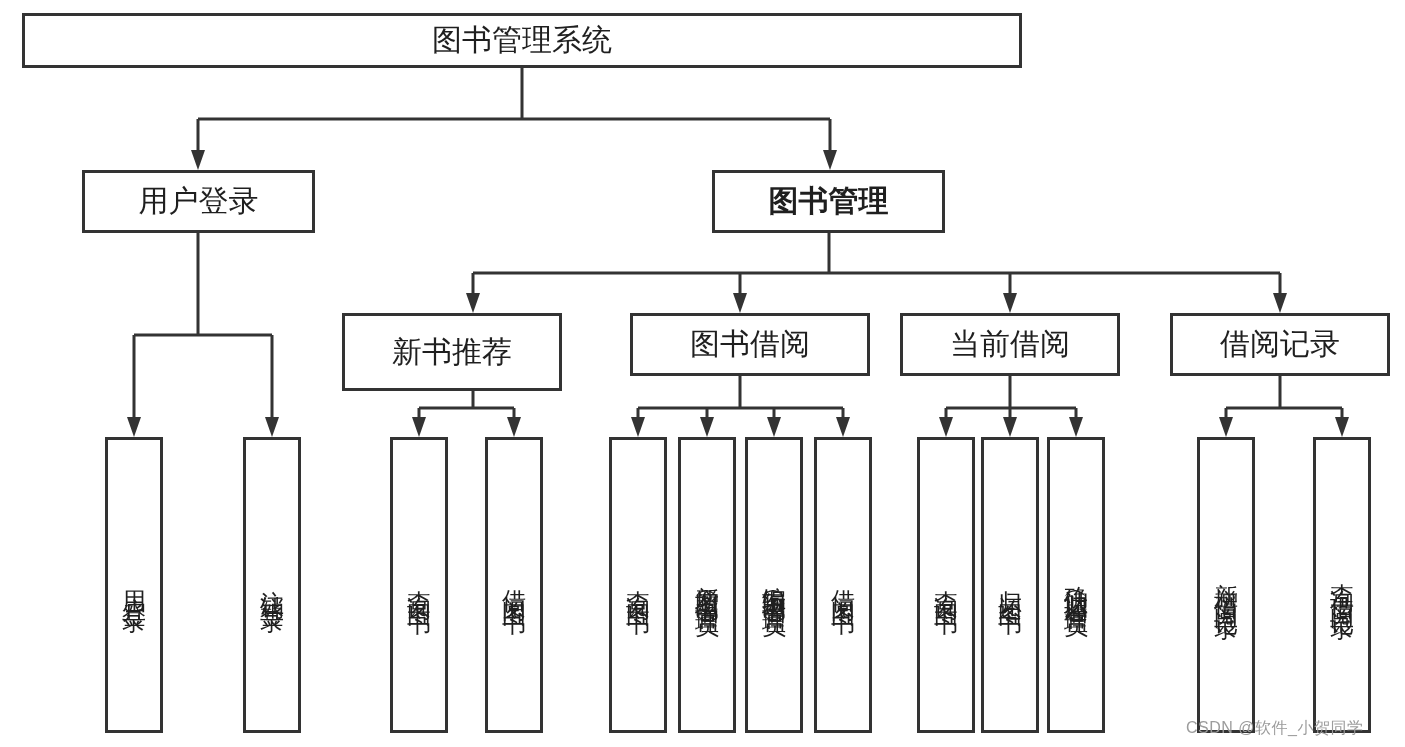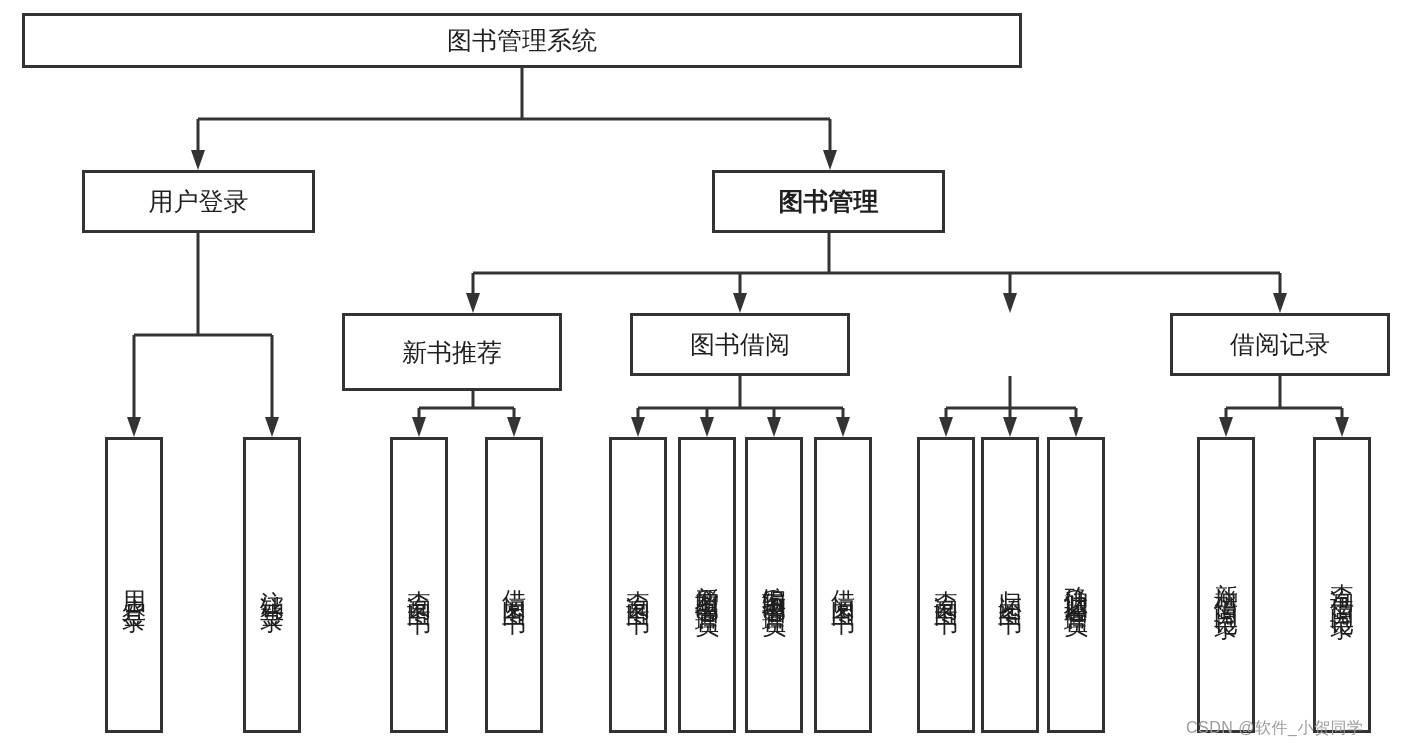--- a/index.html
+++ b/index.html
@@ -19,21 +19,21 @@
   #connectors{position:absolute;left:0;top:0;z-index:1;}
   #connectors path{stroke:var(--line);stroke-width:3;fill:none;}
   #connectors polygon{fill:var(--line);stroke:none;}
   .hbox{
     position:absolute;
     box-sizing:border-box;
     border:3px solid var(--line);
     background:var(--boxbg);
     color:var(--text);
     display:flex;align-items:center;justify-content:center;
-    font-size:25px;
+    font-size:30px;
     z-index:2;
     white-space:nowrap;
   }
   .vbox{
     position:absolute;
     box-sizing:border-box;
     border:3px solid var(--line);
     background:var(--boxbg);
     color:var(--text);
     display:flex;align-items:center;justify-content:center;
@@ -104,21 +104,22 @@
       <polygon points="1335,417 1349,417 1342,437"></polygon>
     </g>
   </svg>
 
   <div class="hbox" style="left:22px;top:13px;width:1000px;height:55px;">图书管理系统</div>
 
   <div class="hbox" style="left:82px;top:170px;width:233px;height:63px;">用户登录</div>
   <div class="hbox" style="left:712px;top:170px;width:233px;height:63px;font-weight:bold;">图书管理</div>
 
   <div class="hbox" style="left:342px;top:313px;width:220px;height:78px;">新书推荐</div>
-  <div class="hbox" style="left:630px;top:313px;width:220px;height:63px;">图书借阅</div>
+  <div class="hbox" style="left:630px;top:313px;width:240px;height:63px;">图书借阅</div>
+  <div class="hbox" style="left:900px;top:313px;width:220px;height:63px;">当前借阅</div>
   <div class="hbox" style="left:1170px;top:313px;width:220px;height:63px;">借阅记录</div>
 
   <div class="vbox" style="left:105px;top:437px;width:58px;height:296px;">
     <span>用户登录</span>
     </div>
   <div class="vbox" style="left:243px;top:437px;width:58px;height:296px;">
     <span>注销登录</span>
     </div>
 
   <div class="vbox" style="left:390px;top:437px;width:58px;height:296px;">

